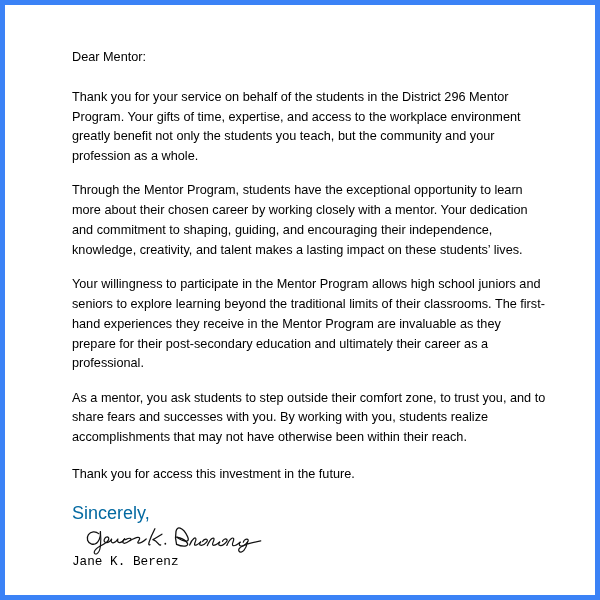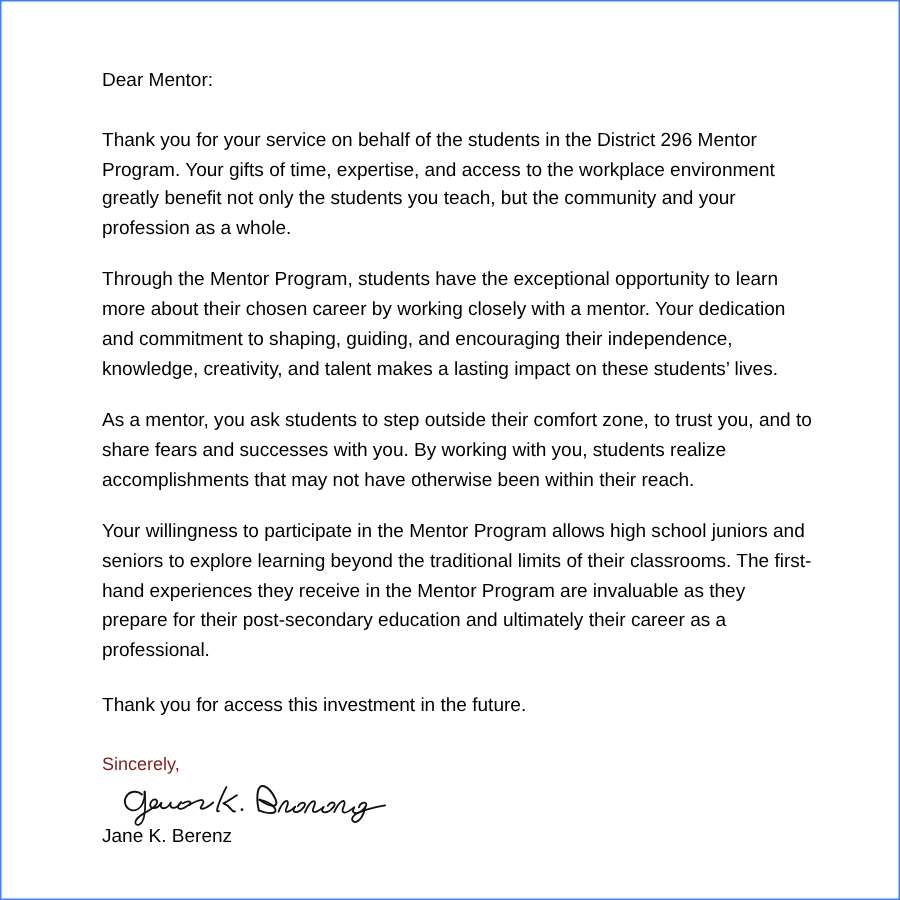--- a/index.html
+++ b/index.html
@@ -12,21 +12,21 @@
     height: 600px;
     overflow: hidden;
     font-family: "Liberation Sans", sans-serif;
   }
   .page {
     position: relative;
     box-sizing: border-box;
     width: 600px;
     height: 600px;
     background: #ffffff;
-    border: 1px solid #3b82f6;
+    border: 5px solid #3b82f6;
   }
   .letter {
     position: absolute;
     left: 67px;
     top: 43px;
     width: 476px;
   }
   .salutation {
     font-size: 12.7px;
     line-height: 19.8px;
@@ -40,27 +40,28 @@
     margin: 0 0 14.5px 0;
     text-align: left;
   }
   .closing-line {
     font-size: 12.7px;
     line-height: 19.8px;
     color: #000000;
     margin: 17px 0 0 0;
   }
   .signoff {
-    font-size: 12px;
+    font-size: 18px;
     line-height: 19.8px;
-    color: #7f1d1d;
+    color: #0369a1;
     margin: 19px 0 0 0;
   }
   .signature-block {
     margin-top: 1px;
+    font-family: Liberation Mono, monospace;
   }
   .signature-image {
     display: block;
     height: 30px;
     width: 200px;
     margin: 0 0 -3px 4px;
     overflow: visible;
   }
   .signer-name,
   .signer-title {
@@ -75,23 +76,23 @@
 
 <div class="page">
   <div class="letter">
 
     <p class="salutation">Dear Mentor:</p>
 
     <p class="body-paragraph">Thank you for your service on behalf of the students in the District 296 Mentor Program. Your gifts of time, expertise, and access to the workplace environment greatly benefit not only the students you teach, but the community and your profession as a whole.</p>
 
     <p class="body-paragraph">Through the Mentor Program, students have the exceptional opportunity to learn more about their chosen career by working closely with a mentor. Your dedication and commitment to shaping, guiding, and encouraging their independence, knowledge, creativity, and talent makes a lasting impact on these students’ lives.</p>
 
+    <p class="body-paragraph">Your willingness to participate in the Mentor Program allows high school juniors and seniors to explore learning beyond the traditional limits of their classrooms. The first-hand experiences they receive in the Mentor Program are invaluable as they prepare for their post-secondary education and ultimately their career as a professional.</p>
+
     <p class="body-paragraph">As a mentor, you ask students to step outside their comfort zone, to trust you, and to share fears and successes with you. By working with you, students realize accomplishments that may not have otherwise been within their reach.</p>
-
-    <p class="body-paragraph">Your willingness to participate in the Mentor Program allows high school juniors and seniors to explore learning beyond the traditional limits of their classrooms. The first-hand experiences they receive in the Mentor Program are invaluable as they prepare for their post-secondary education and ultimately their career as a professional.</p>
 
     <p class="closing-line">Thank you for access this investment in the future.</p>
 
     <p class="signoff">Sincerely,</p>
 
     <div class="signature-block">
 
       <svg class="signature-image" viewBox="0 0 200 32" aria-hidden="true">
         <g fill="none" stroke="#111111" stroke-linecap="round" stroke-linejoin="round">
           <path d="M17.5 9.2 C14.2 6.2, 9.0 6.8, 6.6 10.2 C4.0 13.9, 5.6 19.2, 10.0 20.3 C13.6 21.2, 16.6 18.6, 18.1 15.4 C19.3 12.8, 19.6 9.9, 19.4 7.2" stroke-width="1.35"></path>

